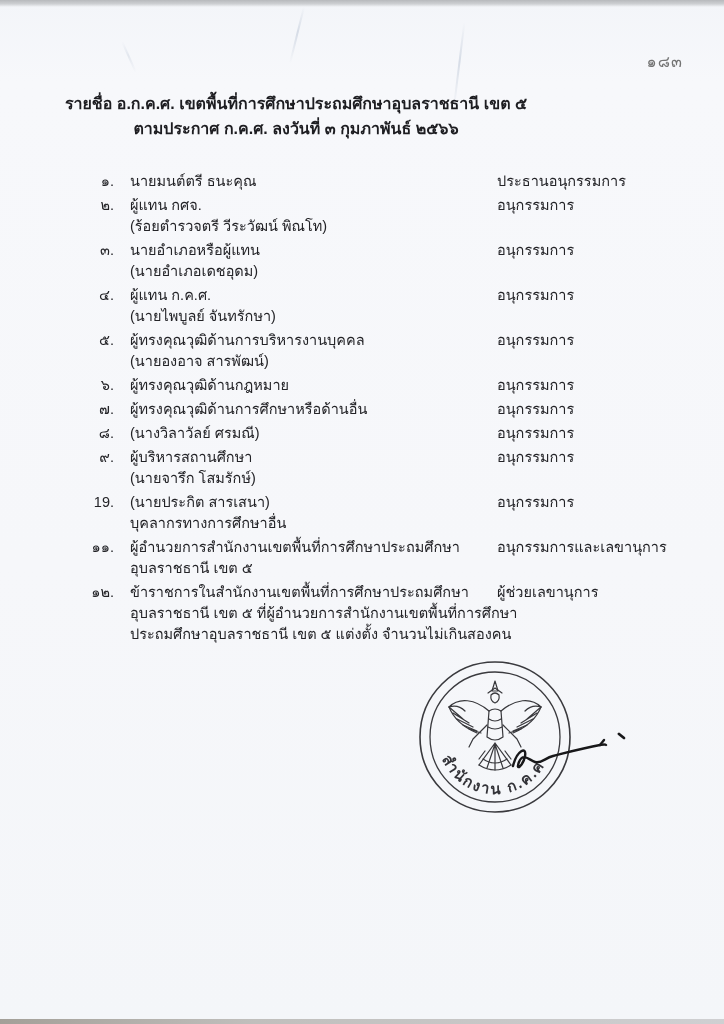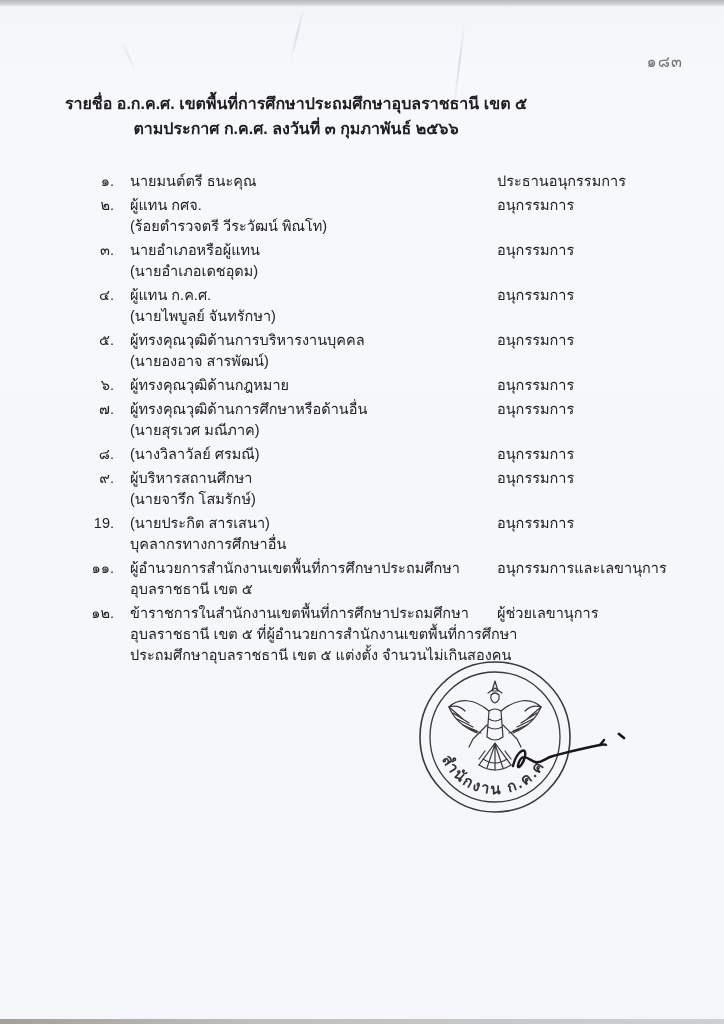--- a/index.html
+++ b/index.html
@@ -120,21 +120,20 @@
     <div class="content">
       <div class="line">ผู้ทรงคุณวุฒิด้านกฎหมาย</div>
     </div>
     <span class="role">อนุกรรมการ</span>
   </div>
 
   <div class="item">
     <span class="num">๗.</span>
     <div class="content">
       <div class="line">ผู้ทรงคุณวุฒิด้านการศึกษาหรือด้านอื่น</div>
-      <div class="line">(นายสุรเวศ  มณีภาค)</div>
     </div>
     <span class="role">อนุกรรมการ</span>
   </div>
 
   <div class="item">
     <span class="num">๘.</span>
     <div class="content">
       <div class="line">(นางวิลาวัลย์  ศรมณี)</div>
     </div>
     <span class="role">อนุกรรมการ</span>

